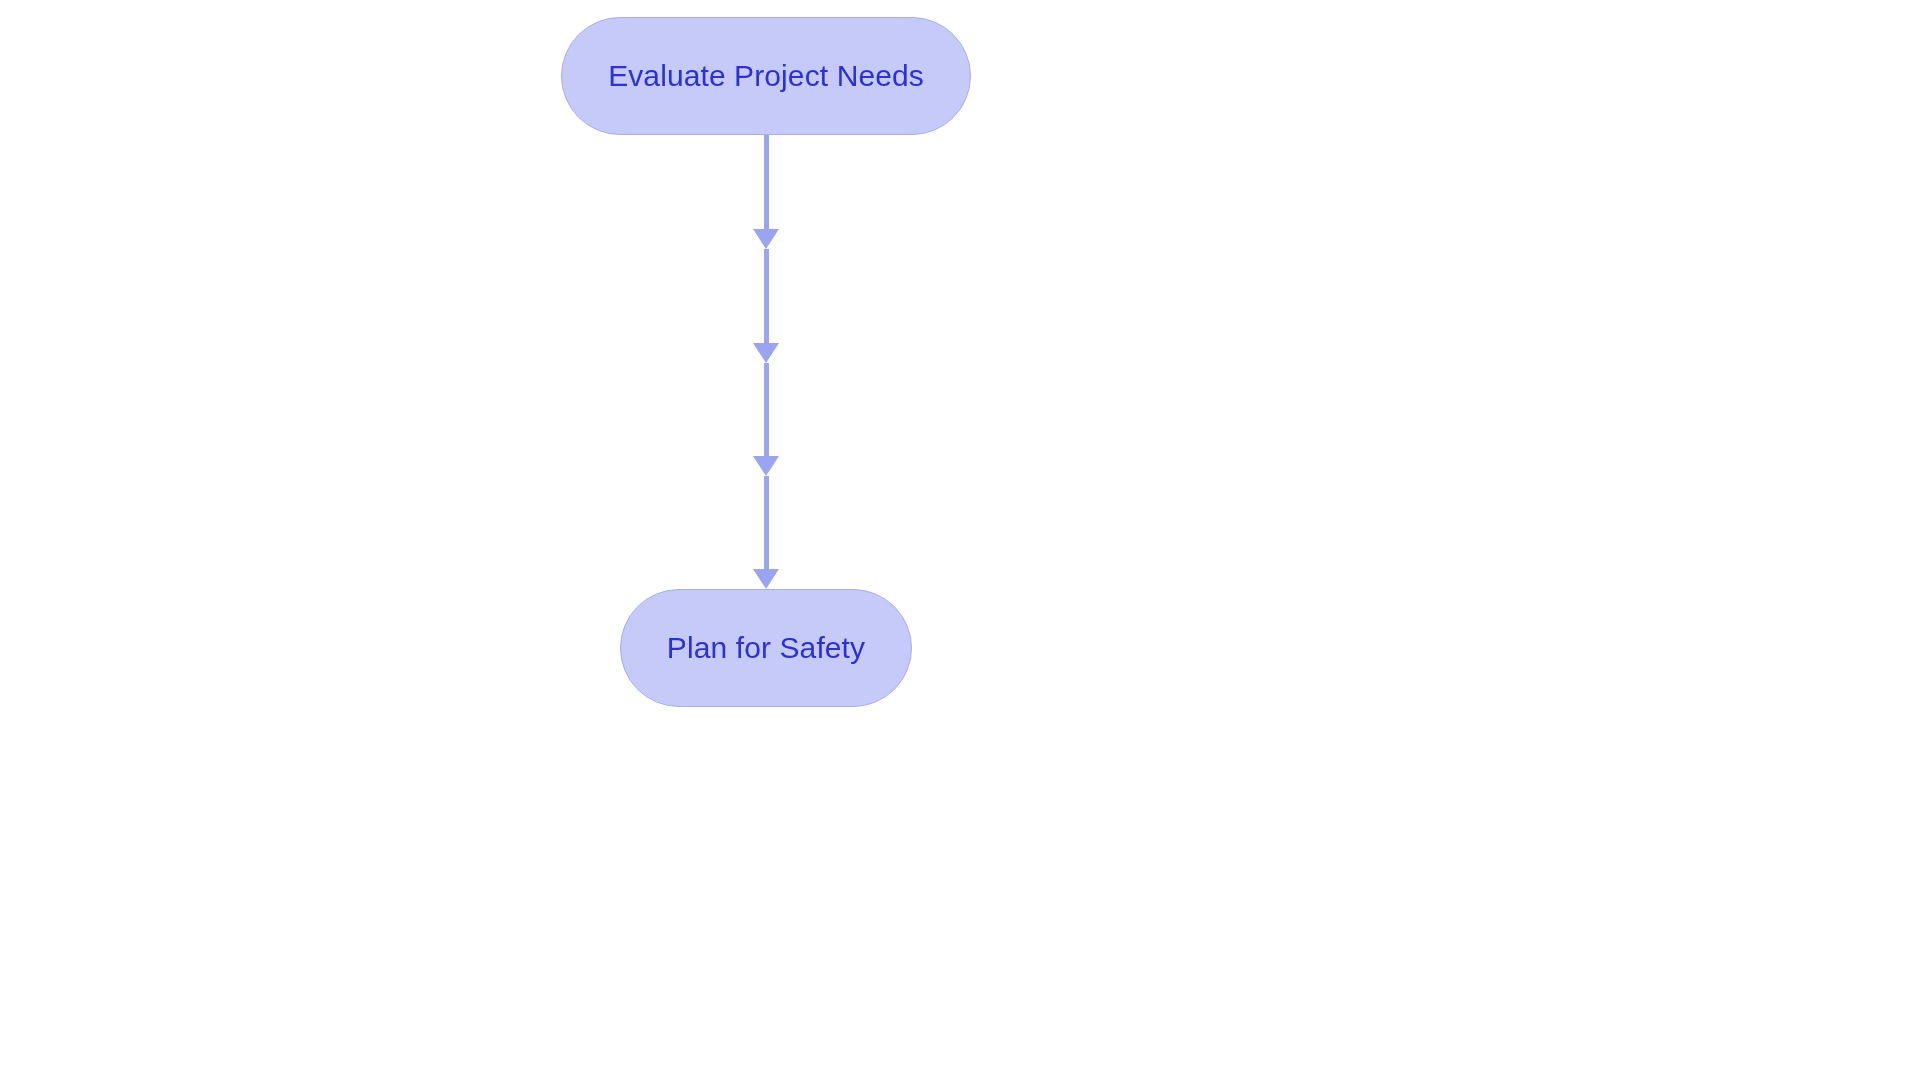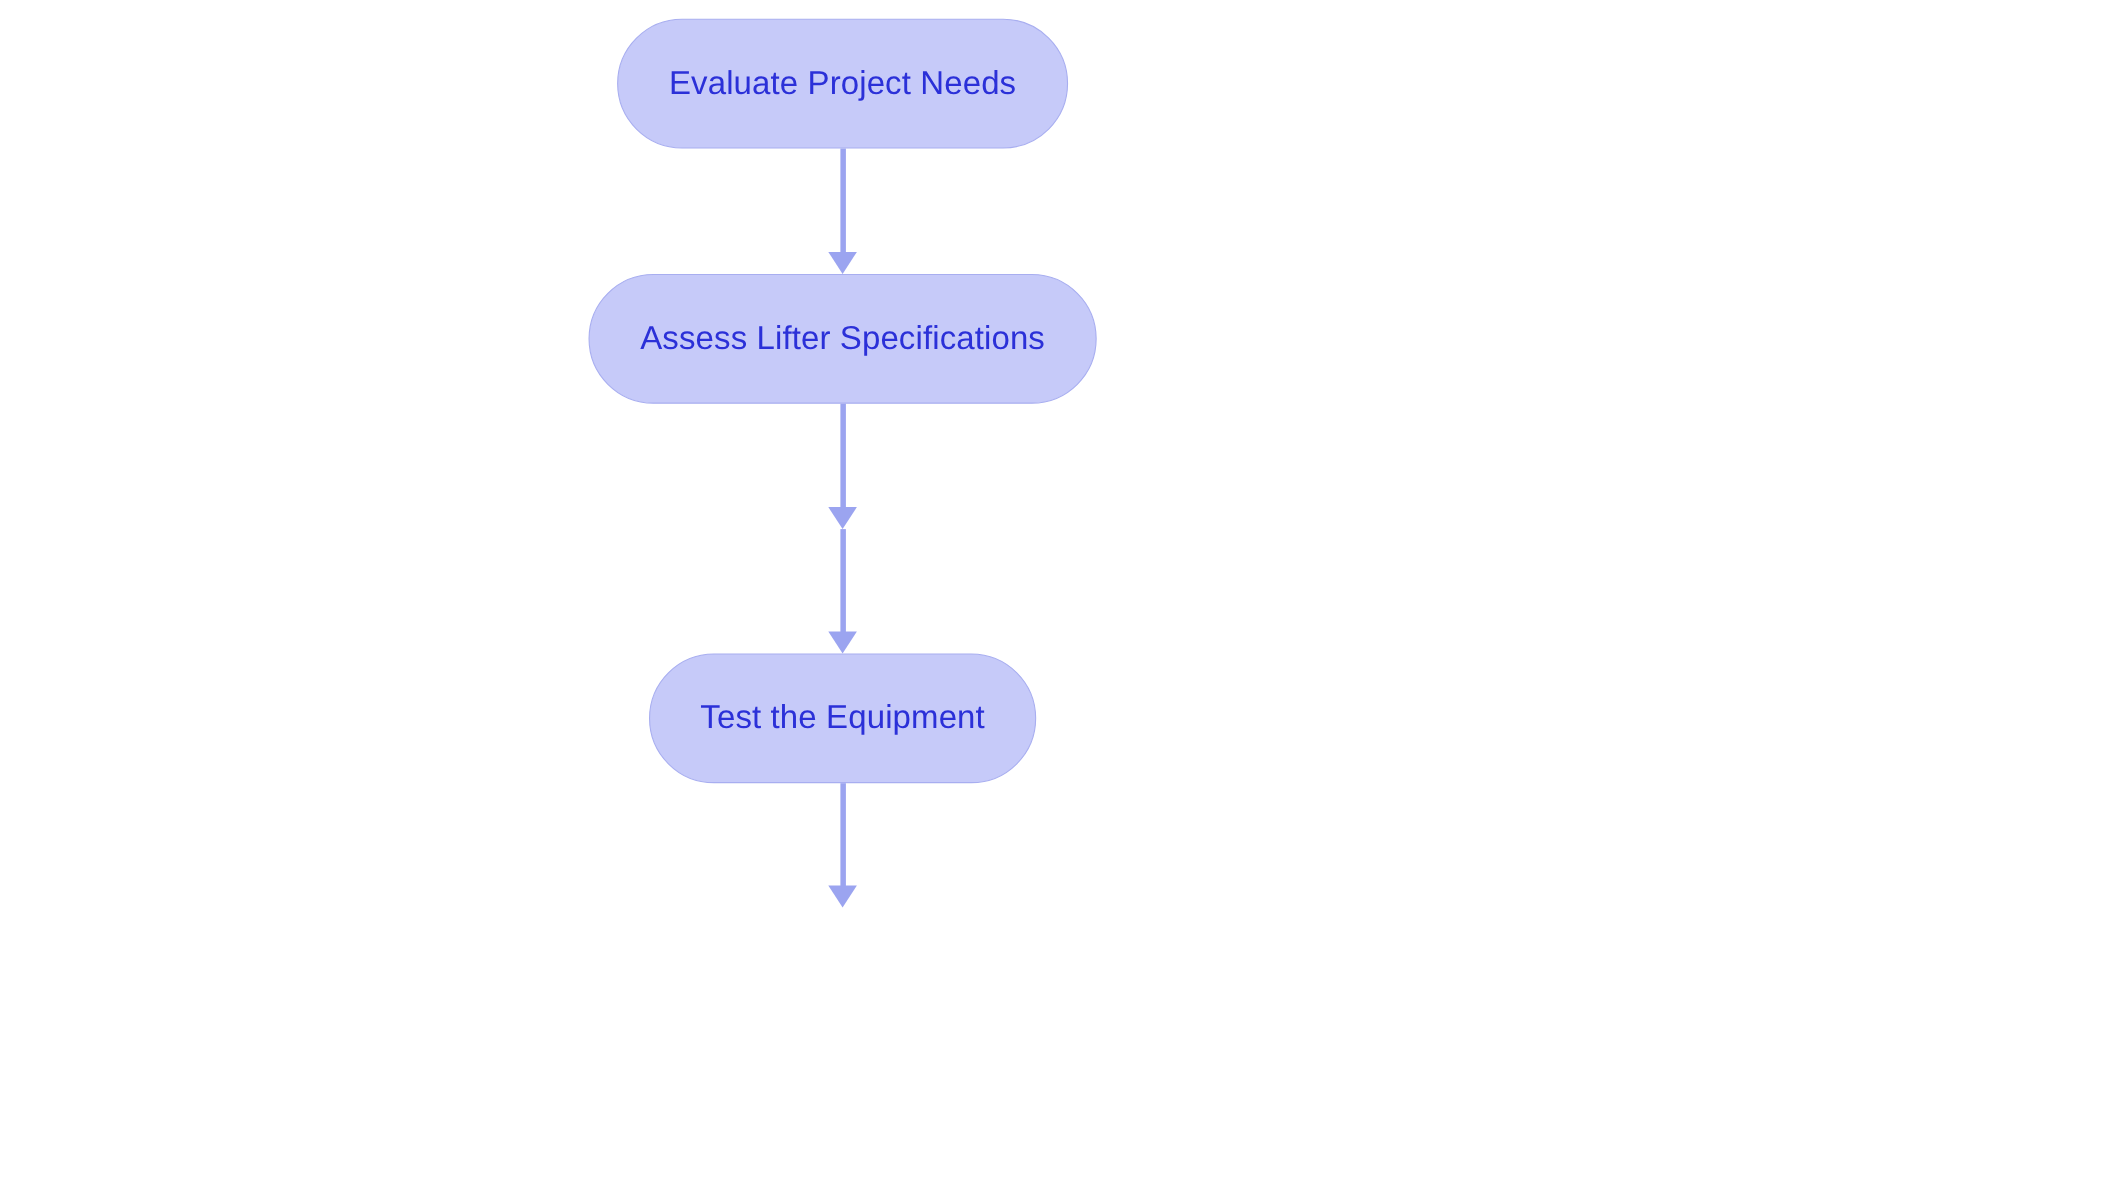--- a/index.html
+++ b/index.html
@@ -94,39 +94,36 @@
 
     <div class="node node-1">
       <span>Evaluate Project Needs</span>
     </div>
 
     <div class="connector conn-1">
       <div class="shaft"></div>
       <div class="head"></div>
     </div>
 
-    <div class="node node-2">
-      <span>Assess Lifter Specifications</span>
-    </div>
 
     <div class="connector conn-2">
       <div class="shaft"></div>
       <div class="head"></div>
     </div>
 
 
     <div class="connector conn-3">
       <div class="shaft"></div>
       <div class="head"></div>
     </div>
 
-    <div class="node node-4">
-      <span>Test the Equipment</span>
-    </div>
 
     <div class="connector conn-4">
       <div class="shaft"></div>
       <div class="head"></div>
     </div>
 
+    <div class="node node-5">
+      <span>Plan for Safety</span>
+    </div>
 
   </div>
 </div>
 
 </body></html>

